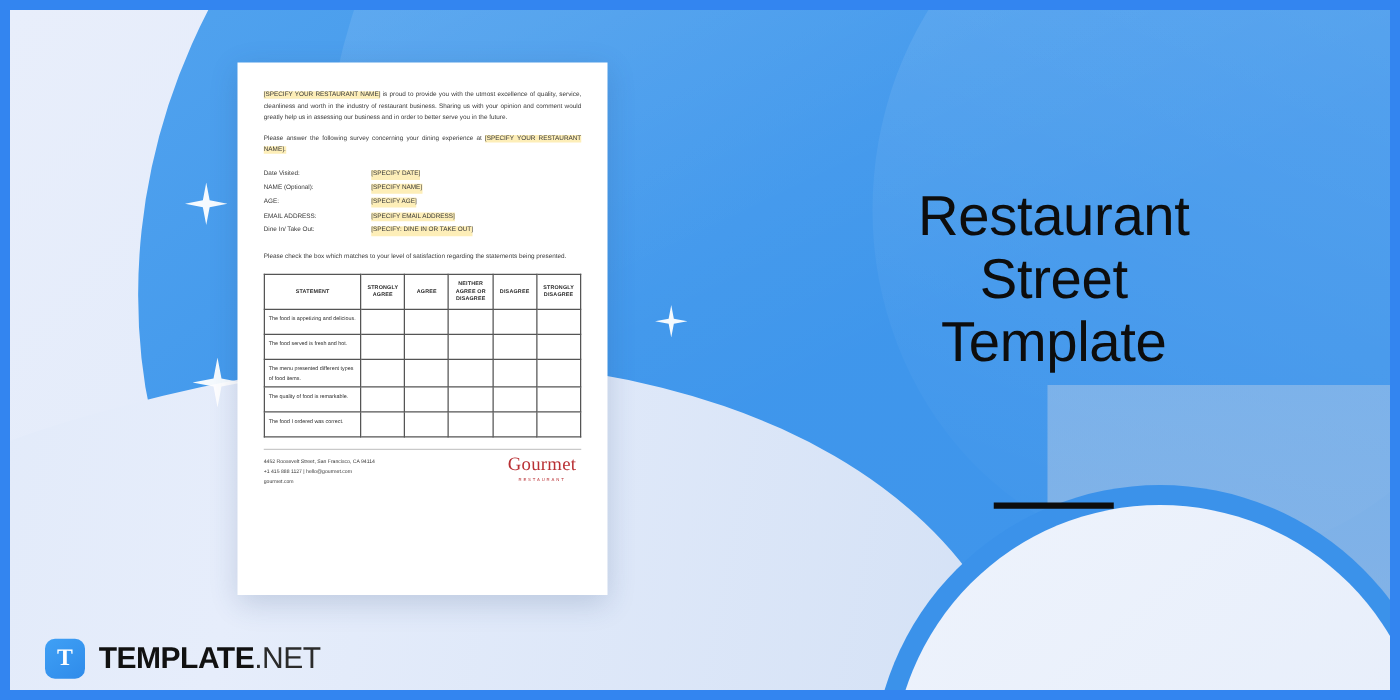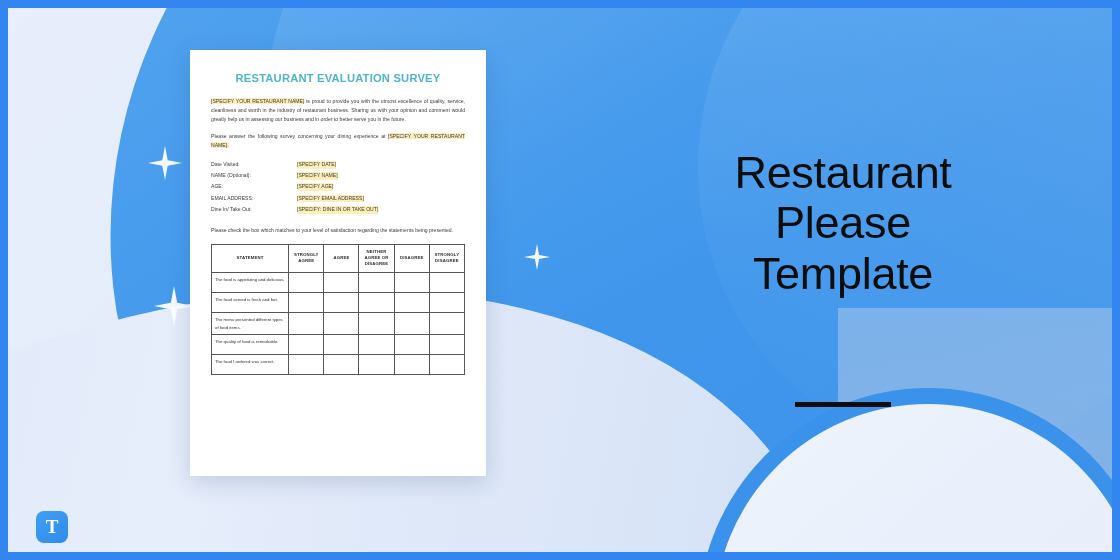--- a/index.html
+++ b/index.html
@@ -233,21 +233,20 @@
       </div>
     <div class="spark" style="left:146px; top:278px; width:40px; height:40px;">
         <i></i>
       </div>
     <div class="spark" style="left:516px; top:236px; width:26px; height:26px;">
         <i></i>
       </div>
 
     <div class="page">
 
-      <div class="doc-title">RESTAURANT EVALUATION SURVEY</div>
 
       <div class="para"><span class="hl">[SPECIFY YOUR RESTAURANT NAME]</span><span> is proud to provide you with the utmost excellence of quality, service, cleanliness and worth in the industry of restaurant business. Sharing us with your opinion and comment would greatly help us in assessing our business and in order to better serve you in the future.</span></div>
 
       <div class="para"><span>Please answer the following survey concerning your dining experience at </span><span class="hl">[SPECIFY YOUR RESTAURANT NAME].</span></div>
 
       <div class="fields">
         <div class="frow">
           <span class="flabel">Date Visited:</span>
           <span class="fval hl">[SPECIFY DATE]</span>
         </div>
@@ -327,28 +326,40 @@
             <td class="stmt">The food I ordered was correct.</td>
             <td class="box"></td>
             <td class="box"></td>
             <td class="box"></td>
             <td class="box"></td>
             <td class="box"></td>
           </tr>
         </tbody>
       </table>
 
+      <div class="foot-rule">
+        <div class="foot-addr">
+          <div>4452 Roosevelt Street, San Francisco, CA 94114</div>
+          <div>+1 415 888 1127 | hello@gourmet.com</div>
+          <div>gourmet.com</div>
+        </div>
+        <div class="logo-g">
+          <div class="g-word">Gourmet</div>
+          <div class="g-sub">RESTAURANT</div>
+        </div>
+      </div>
 
     </div>
 
     <div class="headline">
       <span class="ln">Restaurant</span>
-      <span class="ln">Please</span>
+      <span class="ln">Street</span>
       <span class="ln">Template</span>
     </div>
     <div class="hl-bar"></div>
 
     <div class="brand">
       <div class="brand-mark">T</div>
+      <div class="brand-text"><span class="b1">TEMPLATE</span><span class="b2">.NET</span></div>
     </div>
 
   </div>
 </div>
 
 </body></html>

